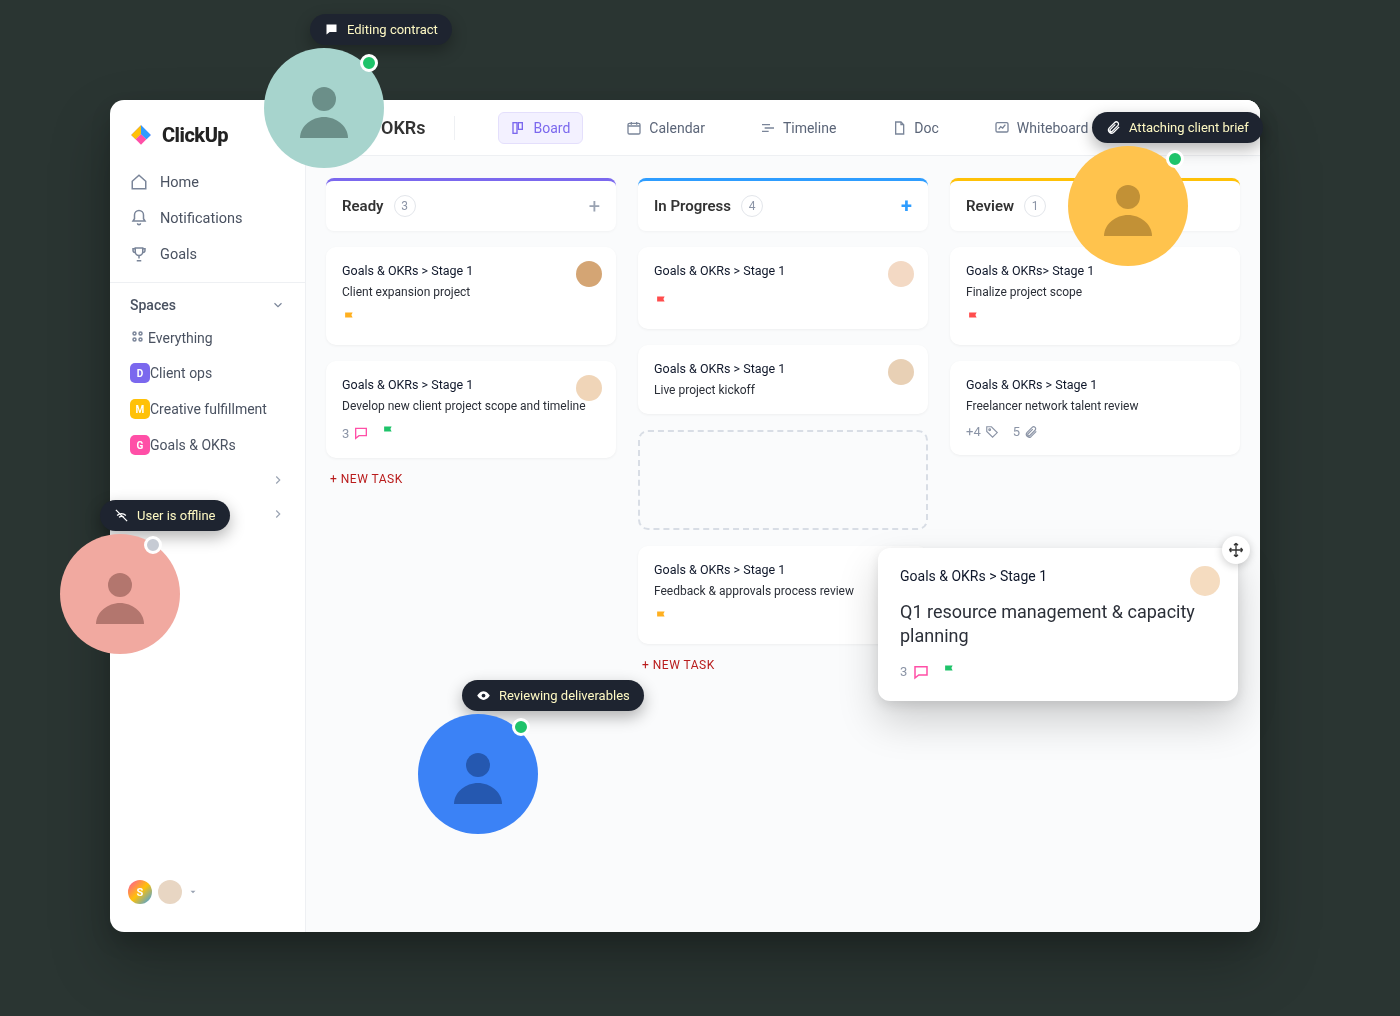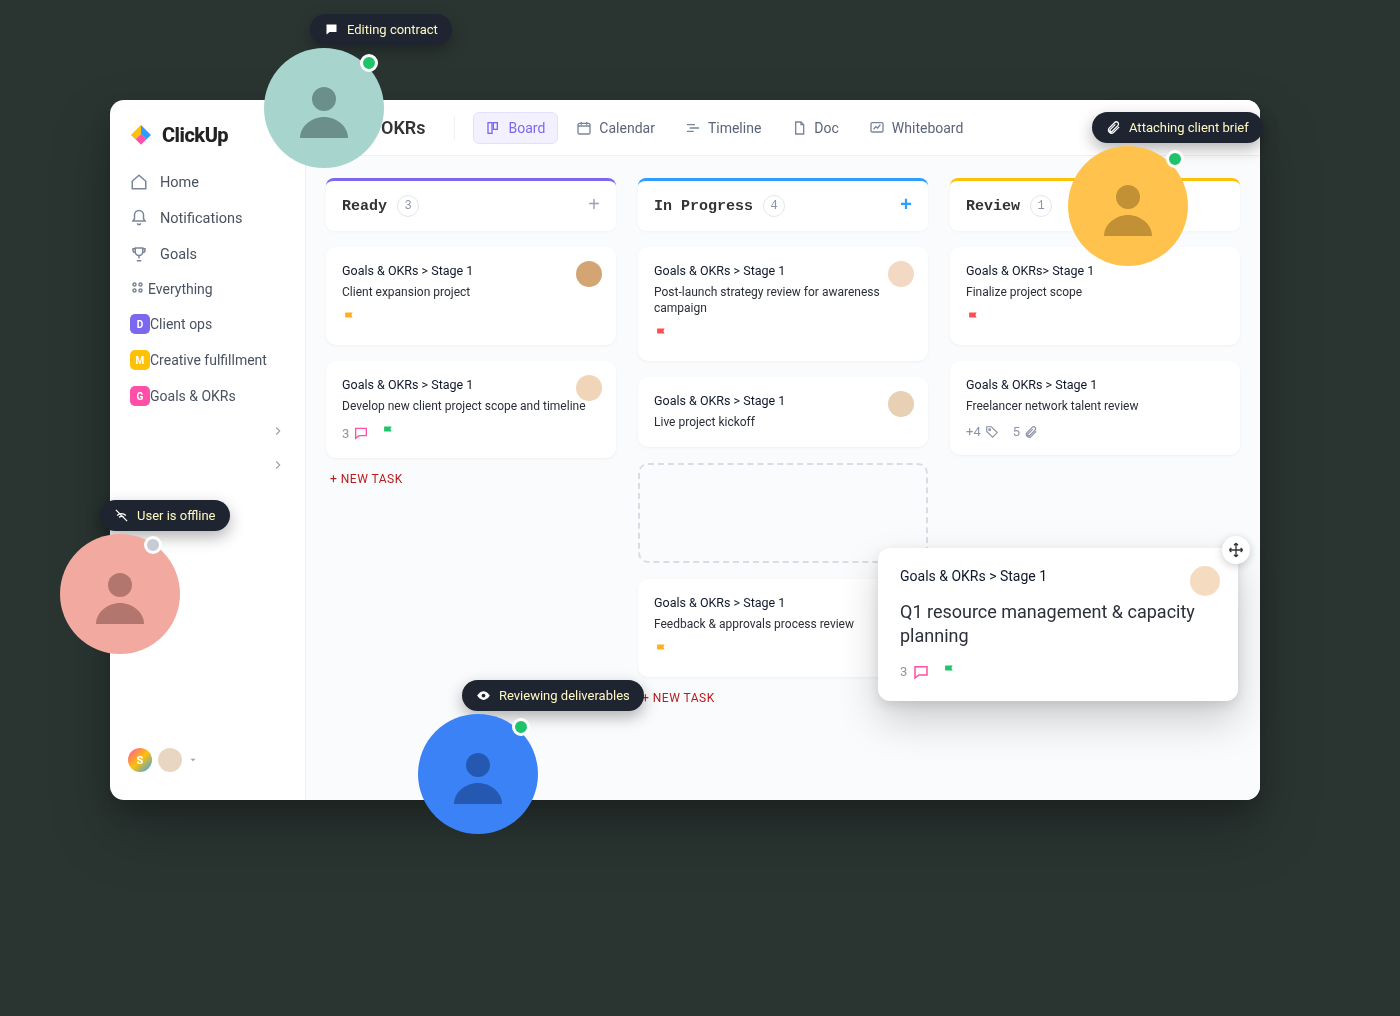--- a/index.html
+++ b/index.html
@@ -9,21 +9,21 @@
   width: 1400px;
   height: 1016px;
   position: relative;
   overflow: hidden;
 }
 .app-window {
   position: absolute;
   top: 100px;
   left: 110px;
   width: 1150px;
-  height: 700px;
+  height: 832px;
   background: #fff;
   border-radius: 14px;
   box-shadow: 0 30px 60px rgba(0,0,0,.25), 0 10px 20px rgba(0,0,0,.15);
   display: flex;
   overflow: hidden;
 }
 .sidebar {
   width: 220px;
   border-right: 1px solid #eef0f3;
   display: flex;
@@ -66,31 +66,31 @@
 .topbar {
   height: 56px; background: #fff; border-bottom: 1px solid #eef0f3;
   display: flex; align-items: center; padding: 0 20px; gap: 18px;
 }
 .page-title { font-size: 18px; font-weight: 600; color: #333; margin-right: 10px; }
 .view-tabs { display: flex; gap: 6px; }
 .view-tab {
   display: flex; align-items: center; gap: 7px;
   padding: 7px 12px; border-radius: 6px; color: #5b6578; font-size: 14px;
   cursor: pointer;
+  margin-left: 25px;
 }
 .view-tab.active { color: #7b68ee; background: #f3f1ff; border: 1px solid #e4dffc; }
 .view-tab .vicon { width: 16px; height: 16px; }
 .board { flex: 1; padding: 22px 20px; display: flex; gap: 22px; overflow: hidden; }
 .column { width: 290px; flex-shrink: 0; }
 .col-head {
   background: #fff; border-radius: 8px; padding: 14px 16px;
   display: flex; align-items: center; gap: 10px;
   border-top: 3px solid var(--accent);
   box-shadow: 0 1px 3px rgba(0,0,0,.04);
-  font-family: Liberation Mono, monospace;
 }
 .col-title { font-weight: 600; color: #333; font-size: 15px; }
 .count-pill {
   min-width: 22px; height: 22px; border-radius: 11px; border: 1px solid #e3e6eb;
   display: inline-flex; align-items: center; justify-content: center;
   font-size: 12px; color: #8b94a6;
 }
 .col-add { margin-left: auto; color: #9aa3b2; font-size: 20px; line-height: 1; cursor: pointer; }
 .col-add.blue { color: #2e9dff; font-weight: 700; }
 .card {
@@ -186,20 +186,26 @@
     </div>
     <div class="nav-item">
       <svg class="nav-icon" viewBox="0 0 24 24" fill="none" stroke="currentColor" stroke-width="2">
           <path d="M7 4h10v5a5 5 0 0 1-10 0Z"></path>
           <path d="M7 5H4v2a3 3 0 0 0 3 3M17 5h3v2a3 3 0 0 1-3 3"></path>
           <path d="M12 14v4M9 21h6"></path>
         </svg>
       <span>Goals</span>
     </div>
 
+    <div class="section-hdr">
+      <span>Spaces</span>
+      <svg width="14" height="14" viewBox="0 0 24 24" fill="none" stroke="#7a8599" stroke-width="2">
+          <path d="M6 9l6 6 6-6"></path>
+        </svg>
+    </div>
 
     <div class="space-item">
       <svg class="nav-icon" viewBox="0 0 24 24" fill="none" stroke="currentColor" stroke-width="2">
           <circle cx="6" cy="6" r="2"></circle>
           <circle cx="14" cy="6" r="2"></circle>
           <circle cx="6" cy="14" r="2"></circle>
           <circle cx="14" cy="14" r="2"></circle>
         </svg>
       <span>Everything</span>
     </div>
@@ -318,21 +324,20 @@
 
       <div class="column">
         <div class="col-head" style="--accent:#2e9dff">
           <span class="col-title">In Progress</span>
           <span class="count-pill">4</span>
           <span class="col-add blue">+</span>
         </div>
 
         <div class="card">
           <div class="crumb">Goals &amp; OKRs &gt; Stage 1</div>
-          <div class="card-title">Post-launch strategy review for awareness campaign</div>
           <span class="flag"><svg viewBox="0 0 24 24" fill="#ff4d4d">
                 <path d="M5 3v18M5 4h12l-2 4 2 4H5"></path>
               </svg></span>
           <span class="card-avatar" style="background:#f3d9c4"></span>
         </div>
 
         <div class="card">
           <div class="crumb">Goals &amp; OKRs &gt; Stage 1</div>
           <div class="card-title">Live project kickoff</div>
           <span class="card-avatar" style="background:#e8d0b5"></span>

